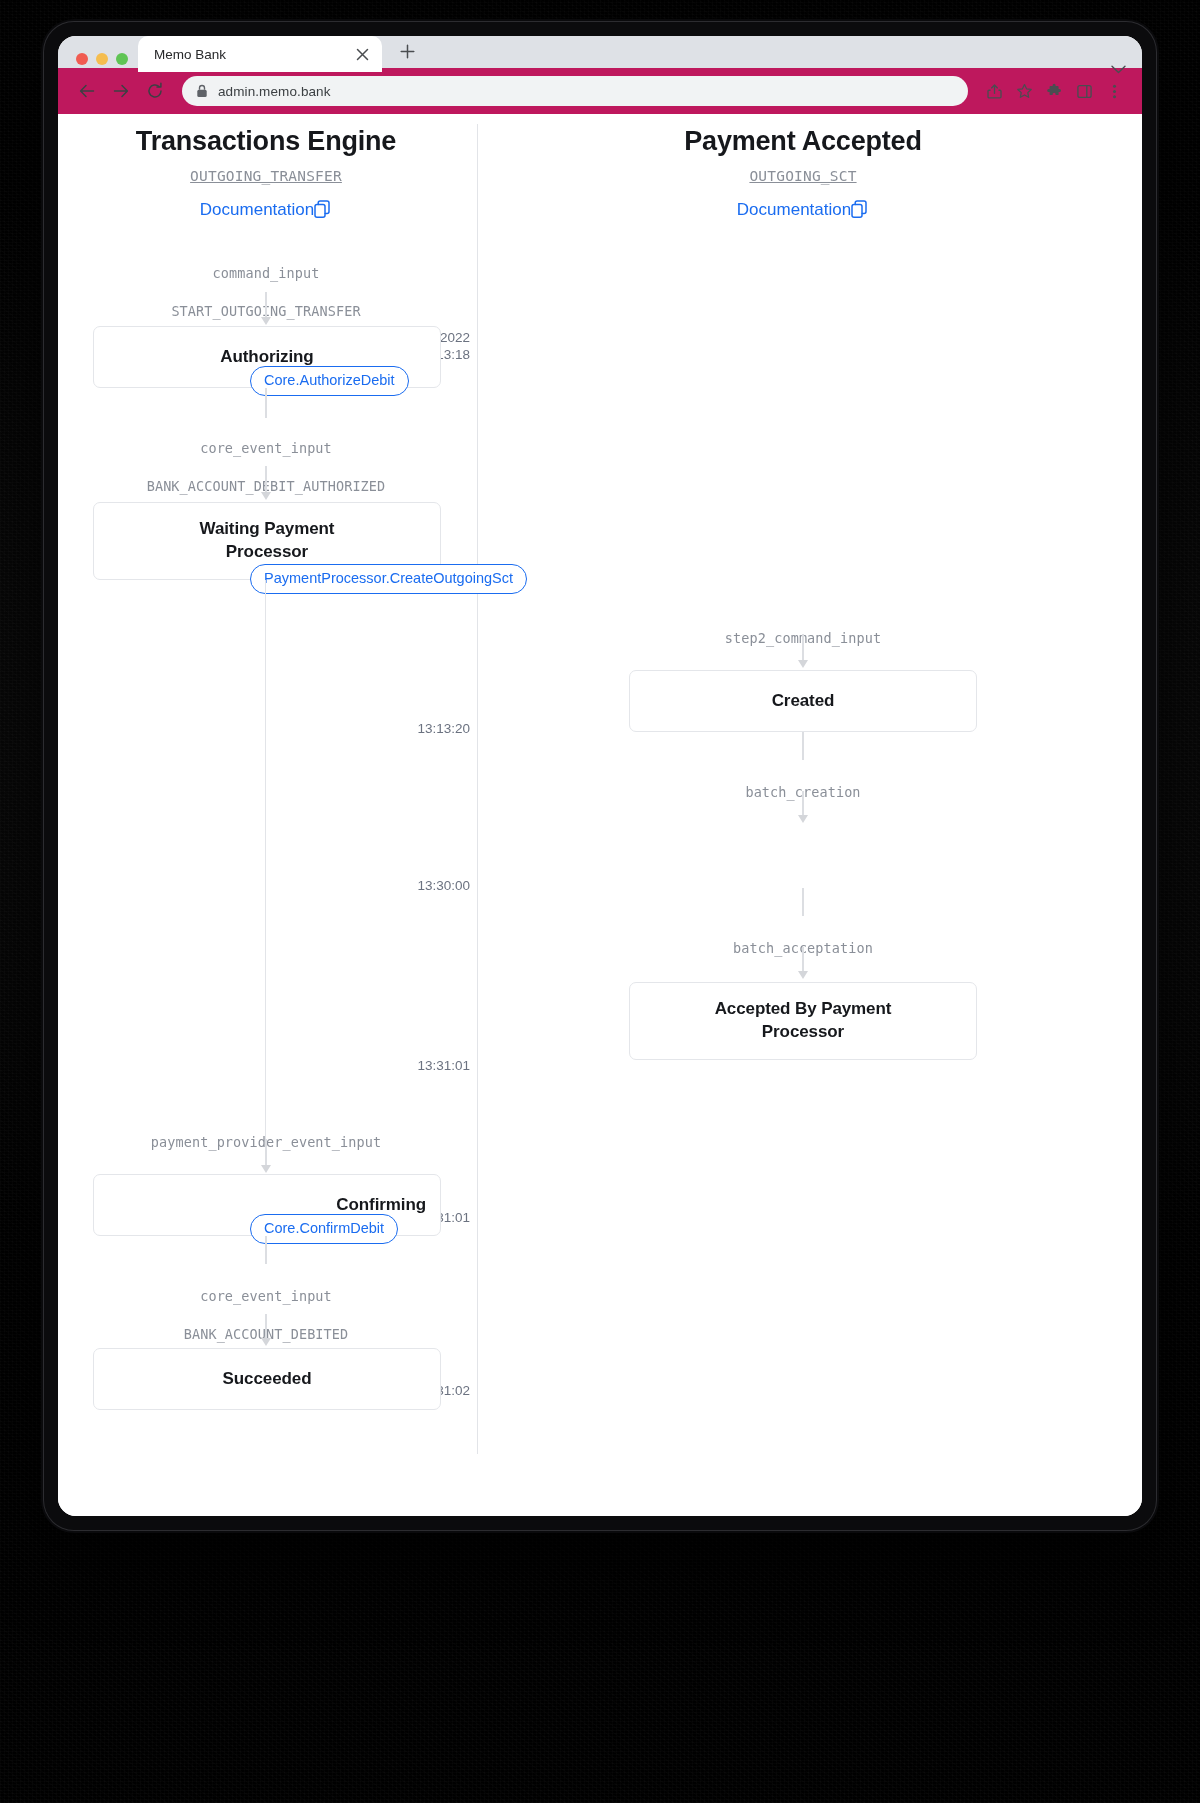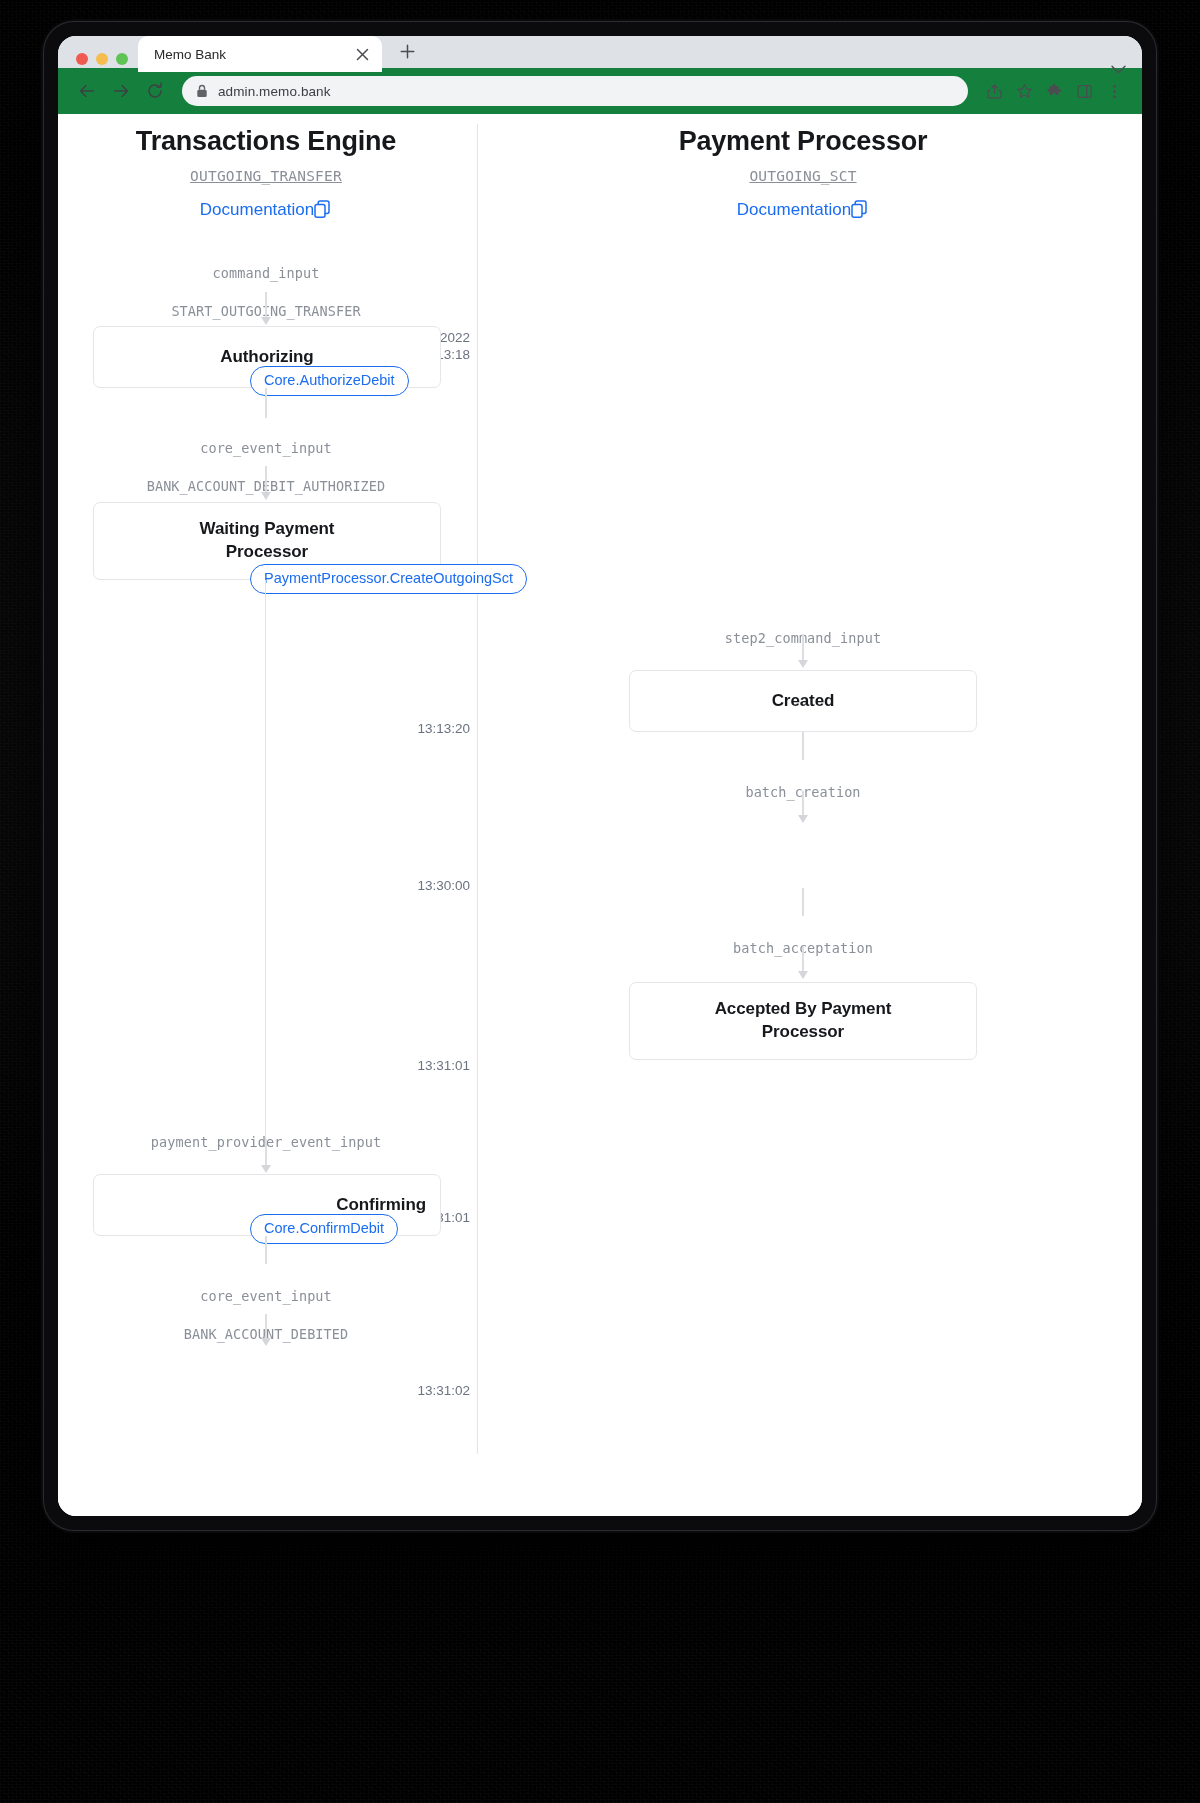--- a/index.html
+++ b/index.html
@@ -118,21 +118,21 @@
     padding: 0 16px 8px 0;
     display: flex;
     align-items: flex-end;
     height: 46px;
     color: #4a4d50;
   }
 
   
   .toolbar {
     height: 46px;
-    background: #15803d;
+    background: #be185d;
     display: flex;
     align-items: center;
     padding: 0 14px;
     gap: 4px;
     flex: 0 0 auto;
   }
   .navbtn {
     width: 30px; height: 30px;
     display: flex; align-items: center; justify-content: center;
     color: #3c4043;
@@ -397,21 +397,21 @@
               <span>
                 <svg width="18" height="19" viewBox="0 0 18 19">
                   <rect x="1" y="4.6" width="10" height="12.6" rx="2" stroke="#1a6cf0" stroke-width="1.5" fill="none"></rect>
                   <path d="M4.2 4.6V3a2 2 0 0 1 2-2h6.8a2 2 0 0 1 2 2v8.6a2 2 0 0 1-2 2h-1.8" stroke="#1a6cf0" stroke-width="1.5" fill="none" stroke-linecap="round"></path>
                 </svg>
               </span>
             </div>
           </div>
 
           <div class="col-head" style="left:565px; top:12px;">
-            <div class="col-title">Payment Processor</div>
+            <div class="col-title">Payment Accepted</div>
             <div class="col-sub">OUTGOING_SCT</div>
             <div class="col-doc">
               <span class="lbl">Documentation</span>
               <span>
                 <svg width="18" height="19" viewBox="0 0 18 19">
                   <rect x="1" y="4.6" width="10" height="12.6" rx="2" stroke="#1a6cf0" stroke-width="1.5" fill="none"></rect>
                   <path d="M4.2 4.6V3a2 2 0 0 1 2-2h6.8a2 2 0 0 1 2 2v8.6a2 2 0 0 1-2 2h-1.8" stroke="#1a6cf0" stroke-width="1.5" fill="none" stroke-linecap="round"></path>
                 </svg>
               </span>
             </div>
@@ -487,20 +487,23 @@
           </div>
 
           <div class="conn" style="left:207px; top:1122px; height:28px;"></div>
           <div class="tlabel" style="left:28px; top:1154px; width:360px;">
             <div>core_event_input</div>
             <div>BANK_ACCOUNT_DEBITED</div>
           </div>
           <div class="conn" style="left:207px; top:1200px; height:26px;"></div>
           <div class="arrowhead" style="left:202.5px; top:1224px;"></div>
 
+          <div class="node" style="left:35px; top:1234px; width:348px; height:62px;">
+            <span>Succeeded</span>
+          </div>
 
           <div class="tlabel" style="left:565px; top:496px; width:360px;">
             <div>step2_command_input</div>
           </div>
           <div class="conn" style="left:744px; top:520px; height:28px;"></div>
           <div class="arrowhead" style="left:739.5px; top:546px;"></div>
 
           <div class="node" style="left:571px; top:556px; width:348px; height:62px;">
             <span>Created</span>
           </div>

